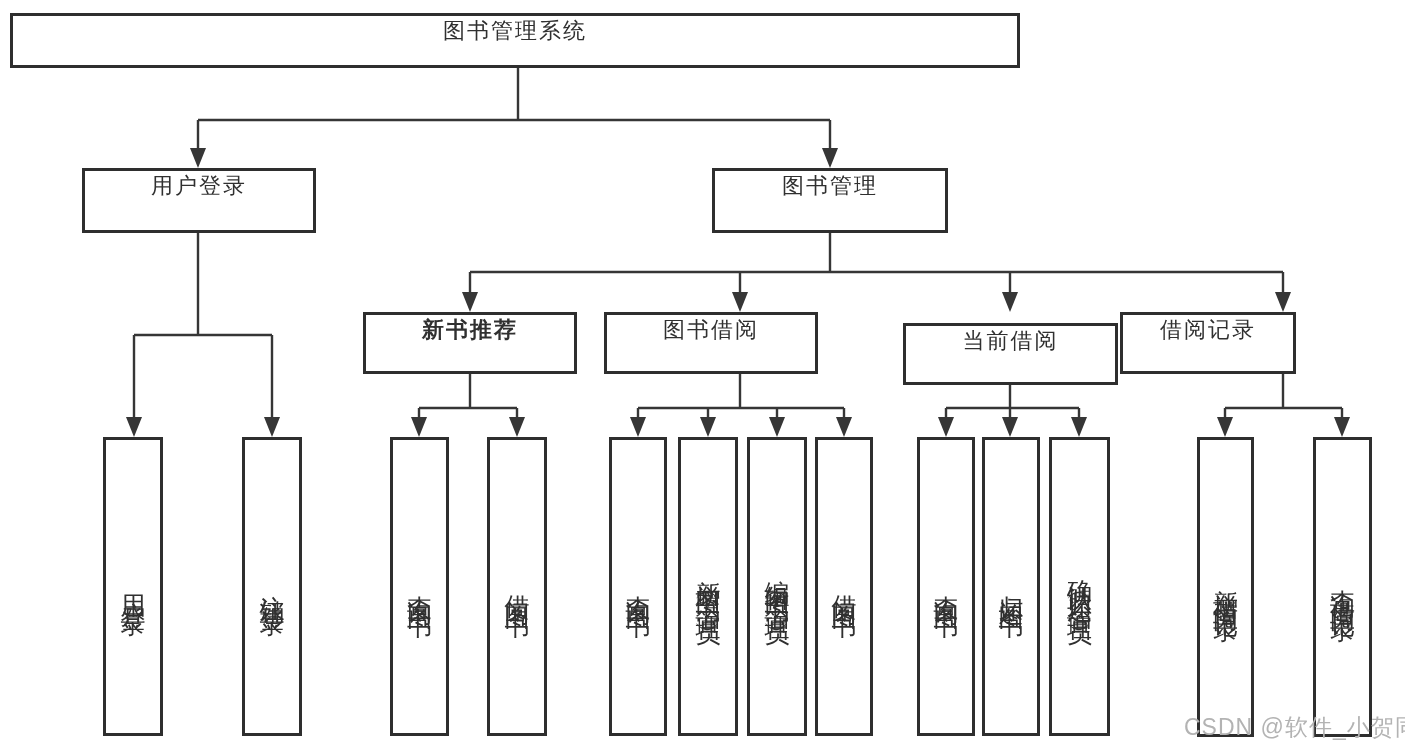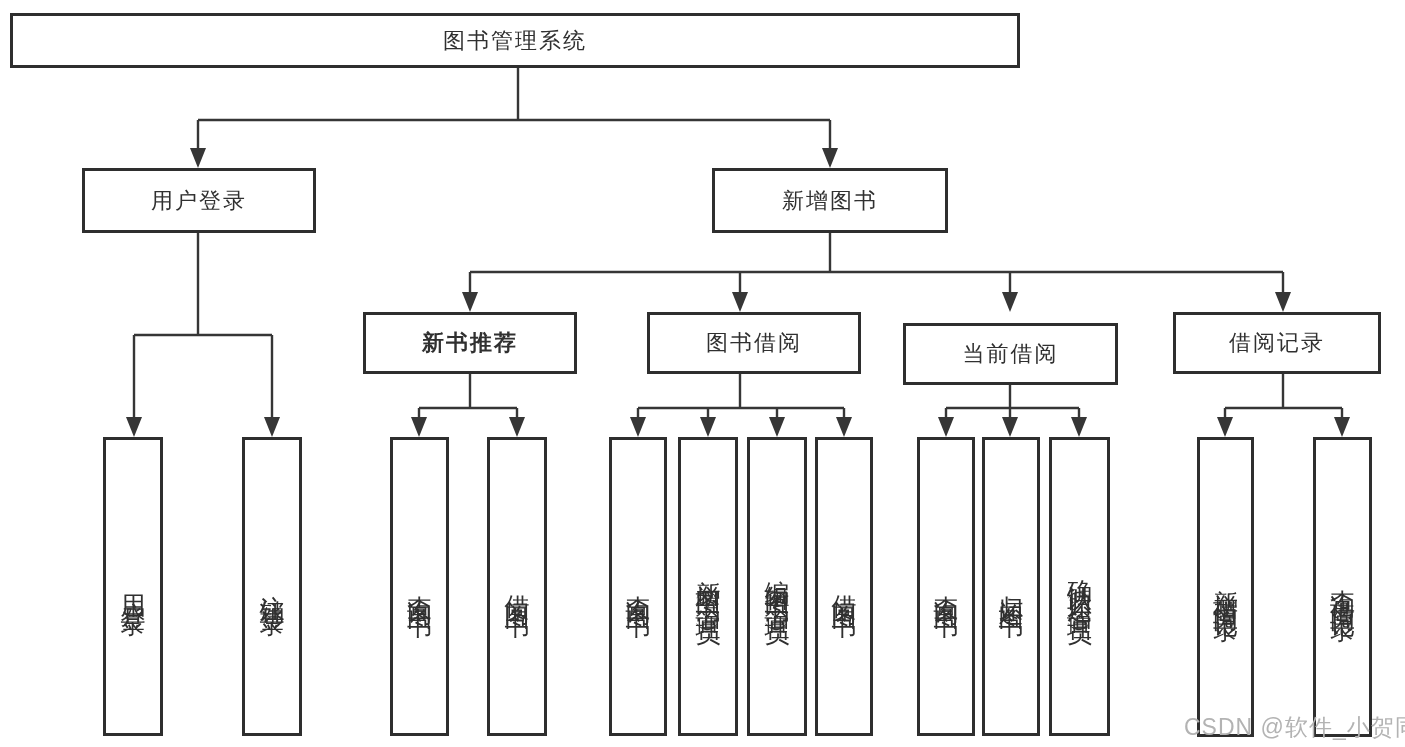--- a/index.html
+++ b/index.html
@@ -12,21 +12,21 @@
     background:var(--background);
     font-family:"Liberation Sans","DejaVu Sans",sans-serif;
     color:var(--text);
   }
   .wires{position:absolute;left:0;top:0;z-index:1;}
   .cline{stroke:var(--line);stroke-width:2.4;fill:none;}
   .ahead{fill:var(--line);stroke:none;}
   .hbox{
     position:absolute; z-index:2; box-sizing:border-box;
     border:3px solid var(--border); background:var(--background);
-    display:flex; align-items:center; justify-content:center;
+    display:flex; align-items:flex-start; justify-content:center;
     font-size:22px; letter-spacing:2px; color:var(--text); white-space:nowrap;
   }
   .vbox{
     position:absolute; z-index:2; box-sizing:border-box;
     border:3px solid var(--border); background:var(--background);
     display:flex; align-items:center; justify-content:center;
   }
   .vbox .vtext{
     writing-mode:vertical-lr; text-orientation:mixed;
     font-size:25px; letter-spacing:6px; color:var(--text);
@@ -79,33 +79,33 @@
   </svg>
 
   <div class="hbox" style="left:10px;top:13px;width:1010px;height:55px;">
     <span>图书管理系统</span>
   </div>
 
   <div class="hbox" style="left:82px;top:168px;width:234px;height:65px;">
     <span>用户登录</span>
   </div>
   <div class="hbox" style="left:712px;top:168px;width:236px;height:65px;">
-    <span>新增图书</span>
+    <span>图书管理</span>
   </div>
 
   <div class="hbox" style="left:363px;top:312px;width:214px;height:62px;font-weight:bold;">
     <span>新书推荐</span>
   </div>
-  <div class="hbox" style="left:647px;top:312px;width:214px;height:62px;">
+  <div class="hbox" style="left:604px;top:312px;width:214px;height:62px;">
     <span>图书借阅</span>
   </div>
   <div class="hbox" style="left:903px;top:312px;width:215px;height:62px;margin-top:11px;">
     <span>当前借阅</span>
   </div>
-  <div class="hbox" style="left:1173px;top:312px;width:208px;height:62px;">
+  <div class="hbox" style="left:1120px;top:312px;width:176px;height:62px;">
     <span>借阅记录</span>
   </div>
 
   <div class="vbox" style="left:103px;top:437px;width:60px;height:299px;">
     <span class="vtext">用户登录</span>
   </div>
   <div class="vbox" style="left:242px;top:437px;width:60px;height:299px;">
     <span class="vtext">注销登录</span>
   </div>
 

